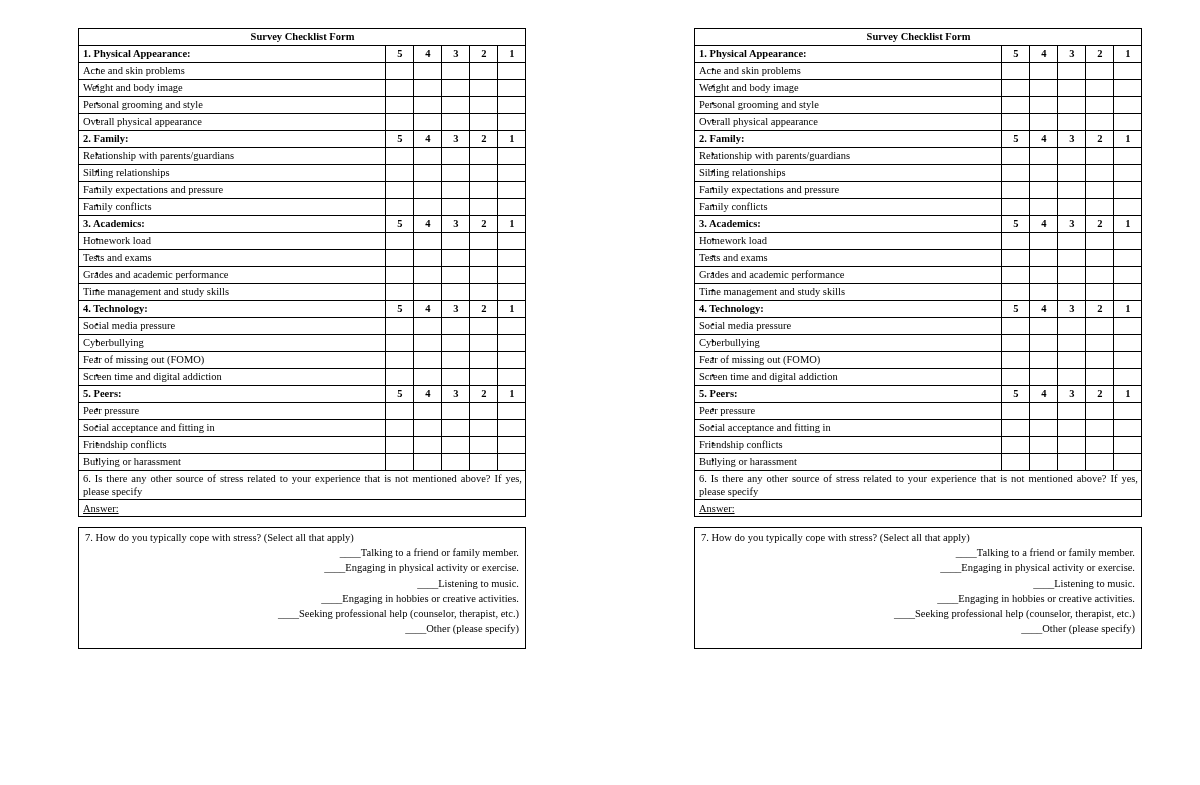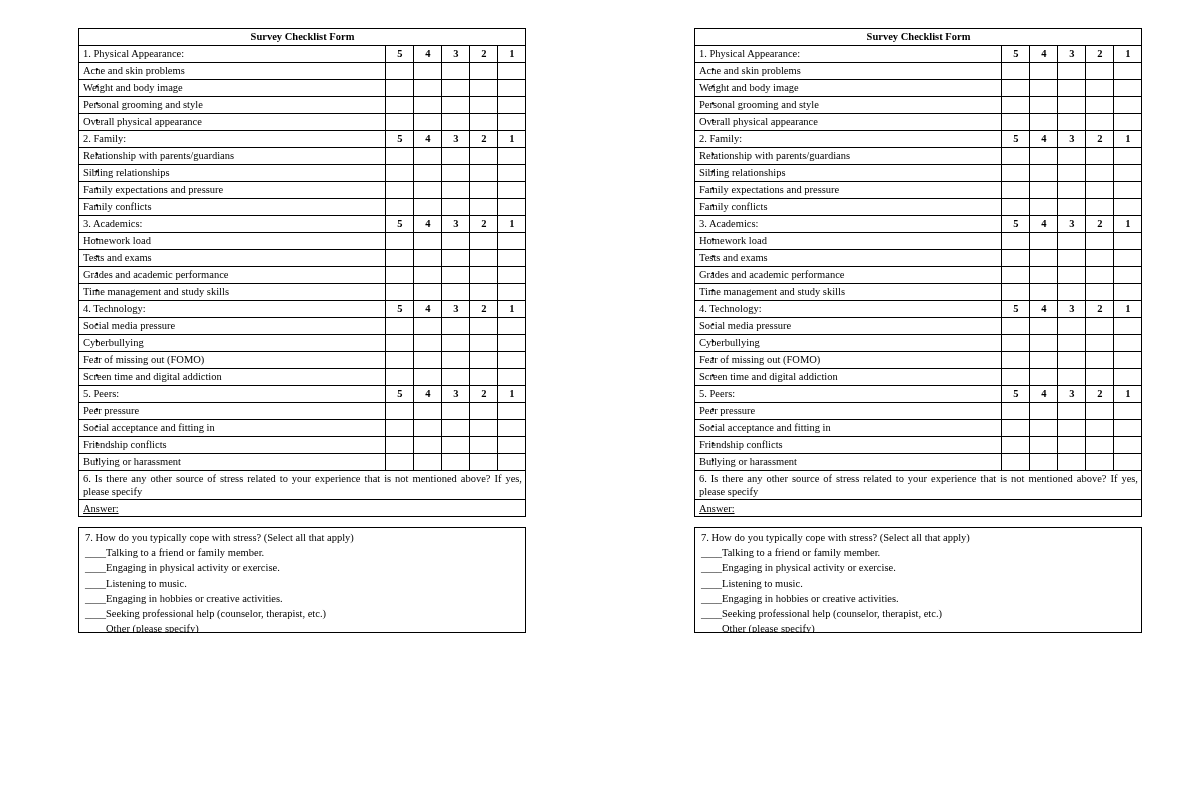--- a/index.html
+++ b/index.html
@@ -37,21 +37,21 @@
     height: 14px;
     vertical-align: middle;
   }
   .title-cell {
     text-align: center;
     font-weight: bold;
     font-size: 11.5px;
     padding: 2px 0 2px 0;
   }
   .section-head {
-    font-weight: normal;
+    font-weight: bold;
     font-size: 11px;
   }
   .score-cell {
     width: 28px;
     text-align: center;
     font-weight: bold;
     font-size: 11px;
   }
   .blank-cell { width: 28px; }
   .item-cell {
@@ -74,31 +74,32 @@
     font-size: 10.5px;
     padding-left: 4px;
     text-decoration: underline;
   }
 
   .cope-box {
     margin-top: 10px;
     border: 1px solid #000;
     padding: 4px 6px 6px 6px;
     overflow: hidden;
-    height: 106px;
+    height: 122px;
     box-sizing: border-box;
   }
   .cope-title {
     font-size: 10.5px;
     margin-bottom: 2px;
   }
   .cope-line {
     font-size: 10.5px;
     line-height: 1.45;
     white-space: pre;
+    text-align: right;
   }
 </style>
 </head>
 <body>
 
 <div class="page page-left">
   <table class="form-table">
     <colgroup>
       <col>
       <col style="width:28px">

